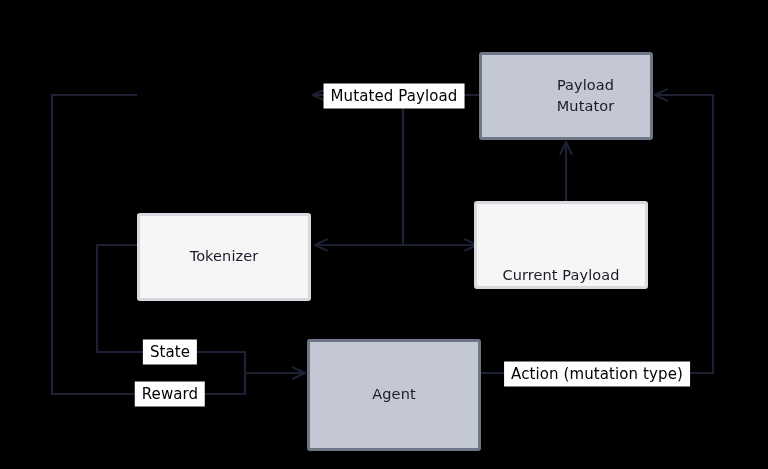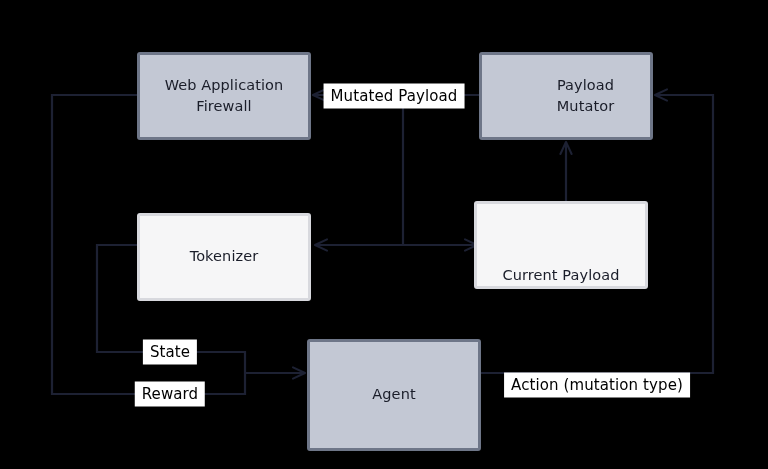--- a/index.html
+++ b/index.html
@@ -81,26 +81,20 @@
       <path d="M 137 245 L 97 245 L 97 352 L 245 352 L 245 373"></path>
 
       <path d="M 137 95 L 52 95 L 52 394 L 245 394 L 245 373"></path>
 
       <path d="M 245 373 L 305 373" marker-end="url(#arrow)"></path>
 
       <path d="M 481 373 L 713 373 L 713 95 L 655 95" marker-end="url(#arrow)"></path>
     </g>
   </svg>
 
-  <div class="node shaded" style="left:137px; top:52px; width:174px; height:88px;">
-    <div class="node-label">
-      <span>Web Application</span><br>
-      <span>Firewall</span>
-    </div>
-  </div>
 
   <div class="node shaded" style="left:479px; top:52px; width:174px; height:88px;padding-left:39px;">
     <div class="node-label">Payload Mutator</div>
   </div>
 
   <div class="node plain" style="left:137px; top:201px; width:174px; height:88px;margin-top:12px;">
     <div class="node-label">Tokenizer</div>
   </div>
 
   <div class="node plain" style="left:474px; top:201px; width:174px; height:88px;align-items:flex-end;">
@@ -110,15 +104,15 @@
   <div class="node shaded" style="left:307px; top:339px; width:174px; height:112px;">
     <div class="node-label">Agent</div>
   </div>
 
   <div class="edge-label" style="left:394px; top:96px;">Mutated Payload</div>
 
   <div class="edge-label" style="left:170px; top:352px;">State</div>
 
   <div class="edge-label" style="left:170px; top:394px;">Reward</div>
 
-  <div class="edge-label" style="left:597px; top:385px;">Action (mutation type)</div>
+  <div class="edge-label" style="left:597px; top:374px;">Action (mutation type)</div>
 
 </div>
 
 </body></html>

